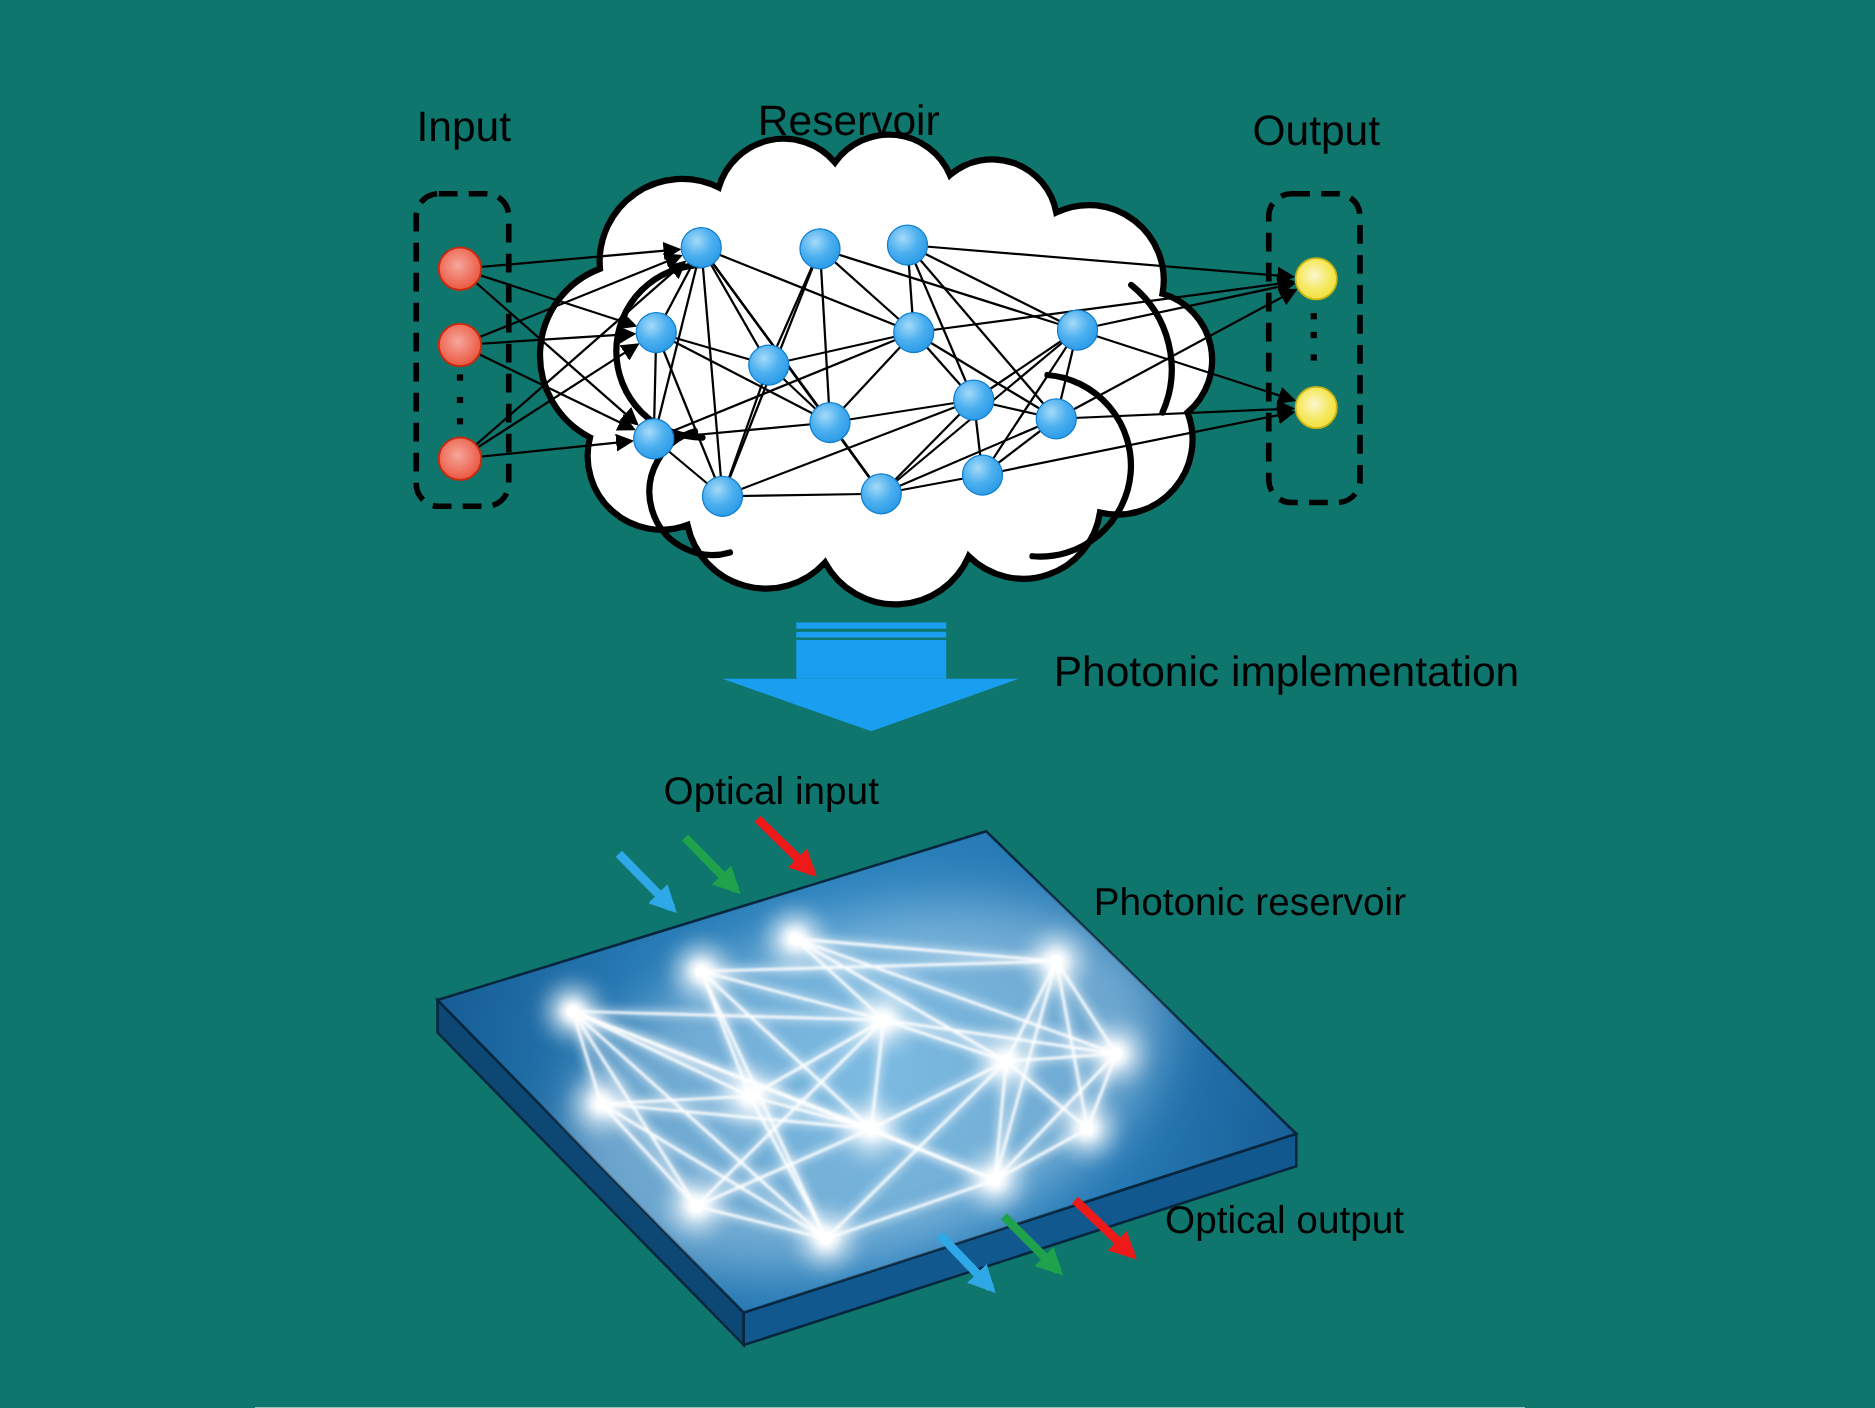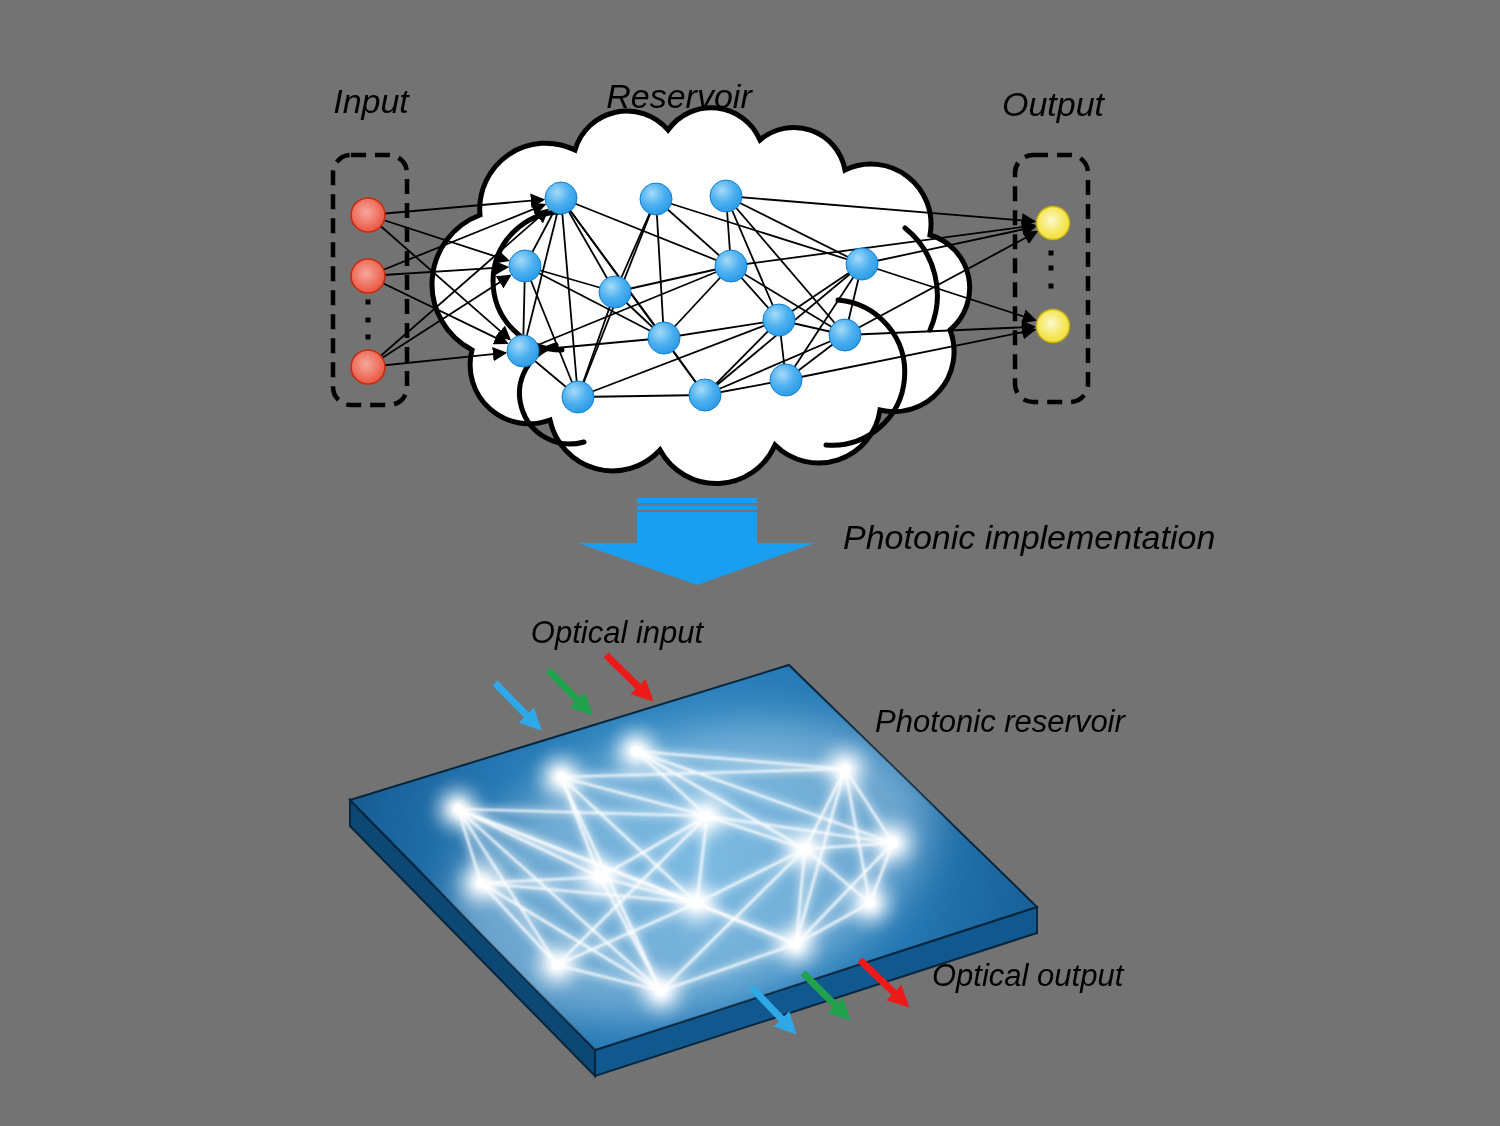--- a/index.html
+++ b/index.html
@@ -1,16 +1,16 @@
 <!DOCTYPE html>
 <html><head>
 <meta charset="utf-8">
 <style>
   html,body{margin:0;padding:0;background:#ffffff;}
-  .page{position:relative;width:1500px;height:1126px;background:#737373;overflow:hidden;font-style:italic;}
+  .page{position:relative;width:1500px;height:1126px;background:#0f766e;overflow:hidden;}
   svg{display:block;}
   .t34{font-family:"Liberation Sans",sans-serif;font-size:34px;fill:#000;}
   .t31{font-family:"Liberation Sans",sans-serif;font-size:31px;fill:#000;}
 </style>
 </head>
 <body>
 
 <div class="page">
 <svg id="scene" width="1500" height="1126" viewBox="0 0 1500 1126">
   <defs>

